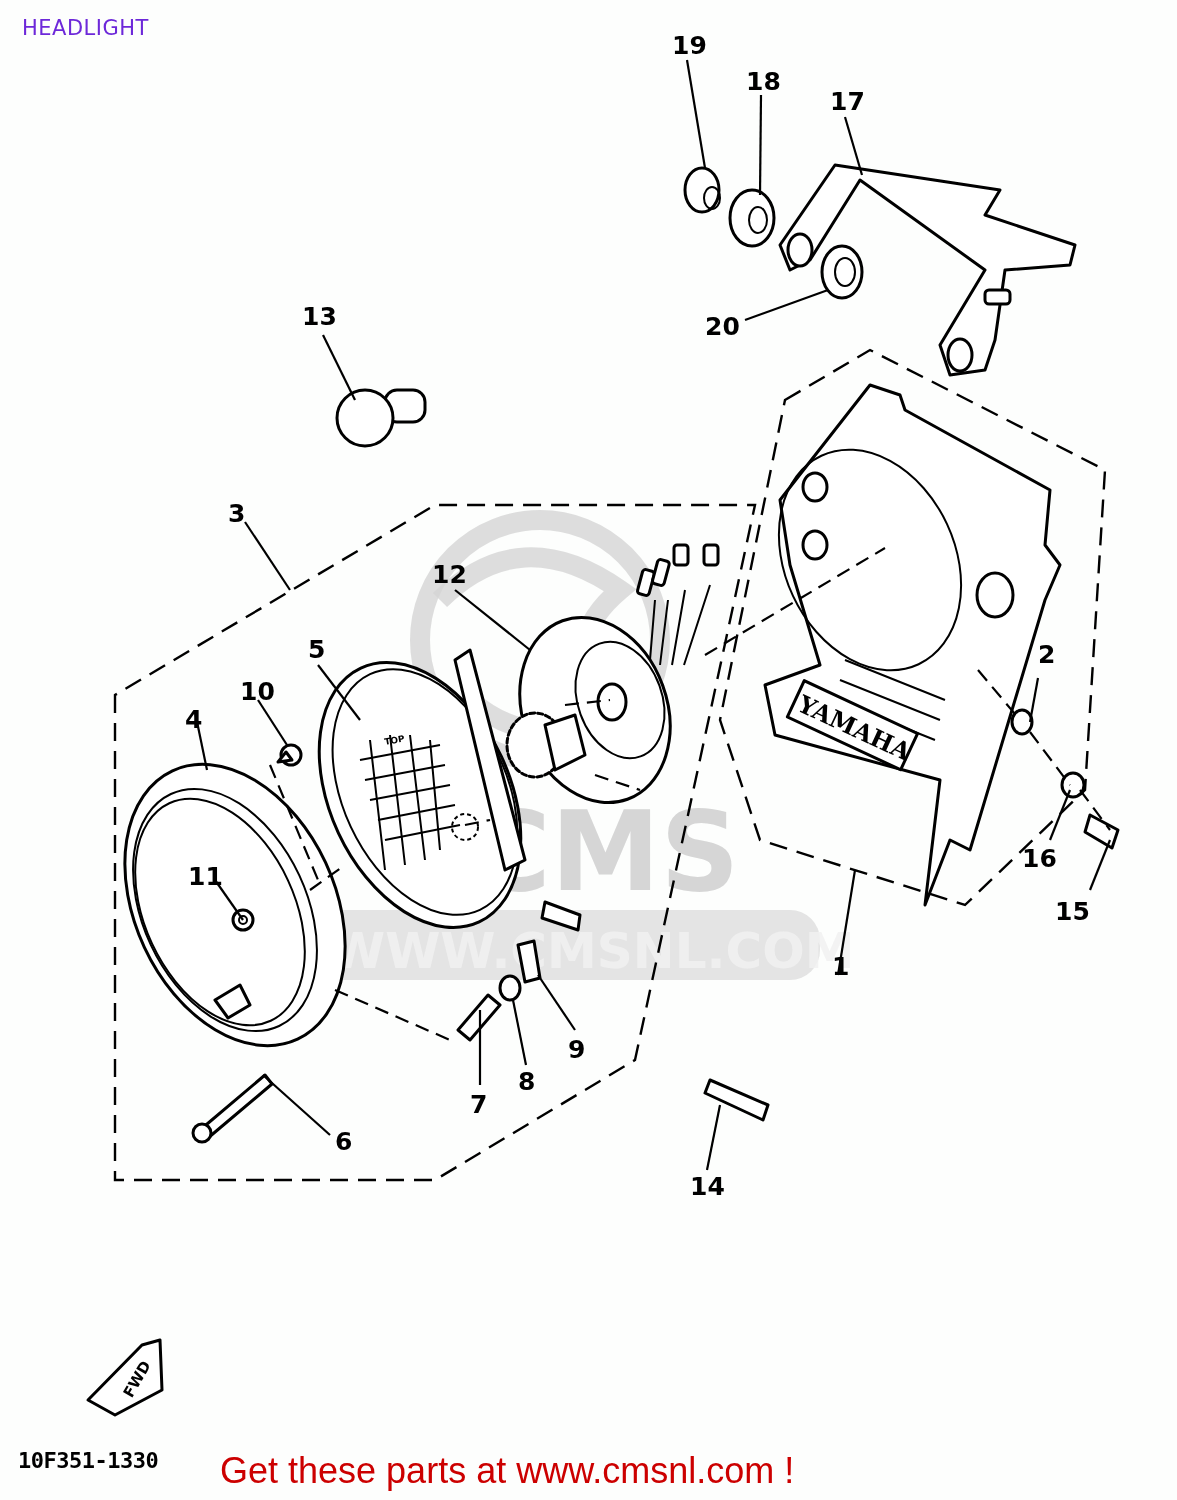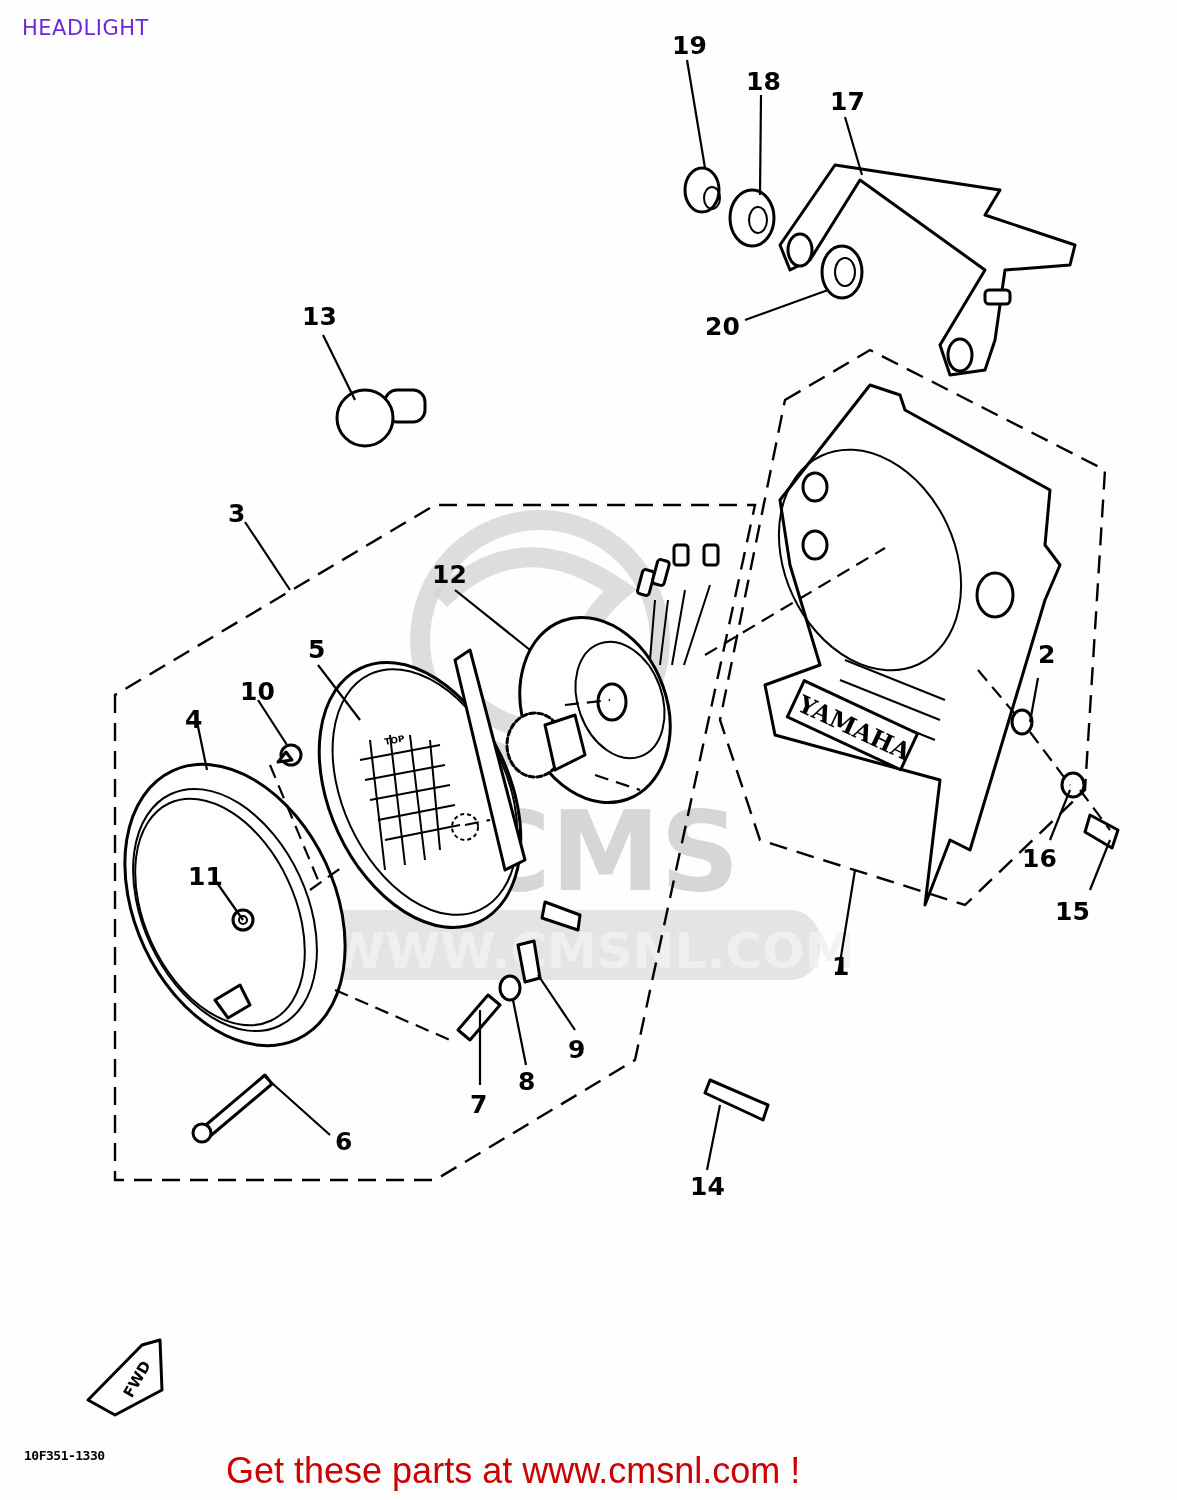--- a/index.html
+++ b/index.html
@@ -6,22 +6,22 @@
     body { width: 1177px; height: 1500px; position: relative; overflow: hidden; font-family: "DejaVu Sans", sans-serif; }
     .title { position: absolute; left: 22px; top: 16px; font-size: 21px; color: #6d28d9; letter-spacing: 0.5px; font-family: "DejaVu Sans", sans-serif; }
     .diagram { position: absolute; left: 0; top: 0; width: 1177px; height: 1500px; }
     .callout-num { font-family: "DejaVu Sans", sans-serif; font-weight: bold; font-size: 25px; fill: #000; }
     .part { fill: #fff; stroke: #000; stroke-width: 3; stroke-linejoin: round; stroke-linecap: round; }
     .thin { fill: none; stroke: #000; stroke-width: 2; }
     .leader { fill: none; stroke: #000; stroke-width: 2.2; }
     .dash { fill: none; stroke: #000; stroke-width: 2.4; stroke-dasharray: 18 10; }
     .wm { fill: none; stroke: #d4d4d4; stroke-width: 20; opacity: 0.8; }
     .wm-text { font-family: "DejaVu Sans", sans-serif; font-weight: bold; fill: #d0d0d0; opacity: 0.85; }
-    .catalog-code { position: absolute; left: 24px; top: 1448px; font-family: "DejaVu Sans Mono", monospace; font-weight: bold; font-size: 13px; color: #000; letter-spacing: -0.5px; }
-    .promo { position: absolute; left: 226px; top: 1450px; font-family: "Liberation Sans", sans-serif; font-size: 36px; color: #cc0000; white-space: nowrap; }
+    .catalog-code { position: absolute; left: 18px; top: 1448px; font-family: "DejaVu Sans Mono", monospace; font-weight: bold; font-size: 22px; color: #000; letter-spacing: -0.5px; }
+    .promo { position: absolute; left: 220px; top: 1450px; font-family: "Liberation Sans", sans-serif; font-size: 36px; color: #cc0000; white-space: nowrap; }
   </style>
 </head>
 <body>
 
 <div class="title">HEADLIGHT</div>
 
 <svg class="diagram" viewBox="0 0 1177 1500" xmlns="http://www.w3.org/2000/svg">
 
   <g>
     <circle class="wm" cx="540" cy="640" r="120"></circle>

